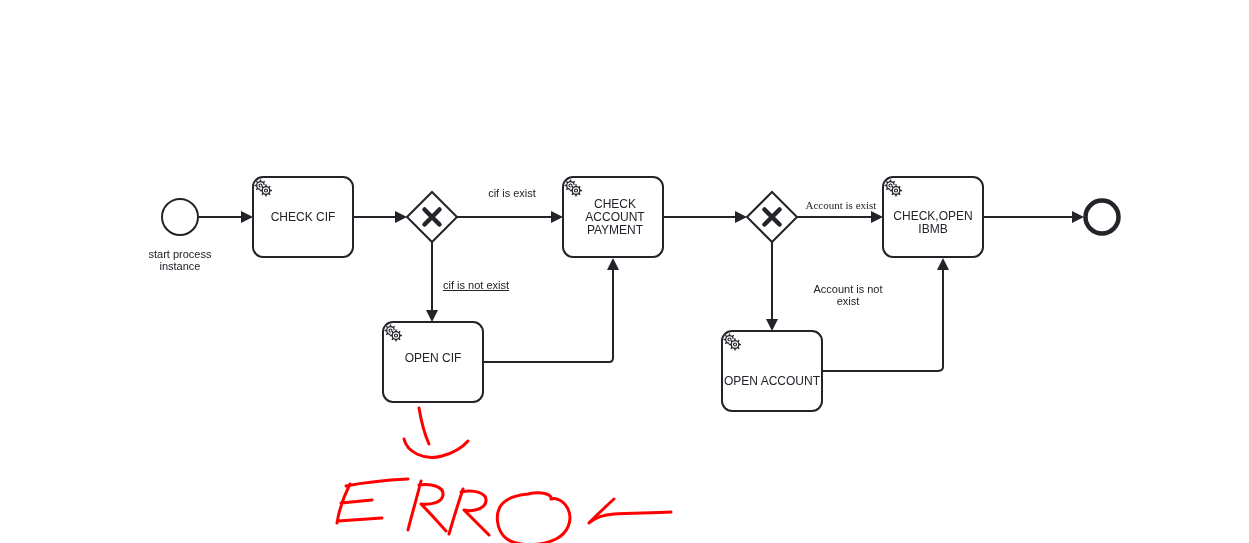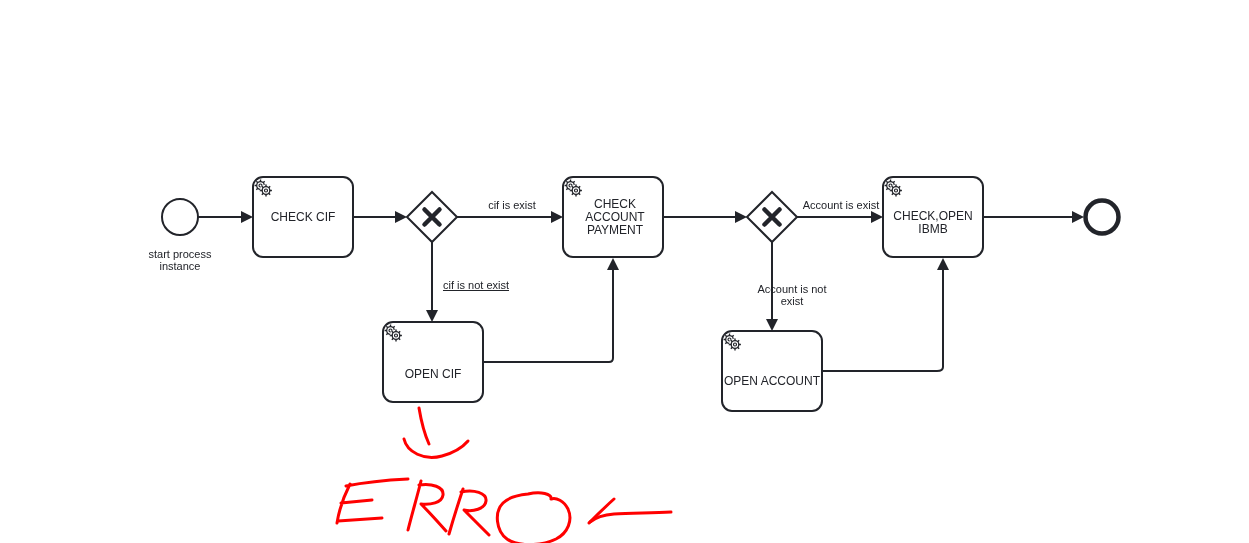--- a/index.html
+++ b/index.html
@@ -96,31 +96,31 @@
   </svg>
 
   <div class="label edge-label" style="left:130px;top:248px;width:100px;">start process instance</div>
 
   <div class="label task-label" style="left:253px;top:177px;width:100px;height:80px;">CHECK CIF</div>
 
   <div class="label task-label" style="left:565px;top:177px;width:100px;height:80px;">CHECK ACCOUNT PAYMENT</div>
 
   <div class="label task-label" style="left:883px;top:177px;width:100px;height:80px;margin-top:6px;">CHECK,OPEN IBMB</div>
 
-  <div class="label task-label" style="left:383px;top:334px;width:100px;height:80px;">OPEN CIF</div>
+  <div class="label task-label" style="left:383px;top:318px;width:100px;height:80px;">OPEN CIF</div>
 
   <div class="label task-label" style="left:722px;top:331px;width:100px;height:100px;">OPEN ACCOUNT</div>
 
-  <div class="label edge-label" style="left:462px;top:199px;width:100px;">cif is exist</div>
+  <div class="label edge-label" style="left:462px;top:187px;width:100px;">cif is exist</div>
 
   <div class="label edge-label" style="left:426px;top:279px;width:100px;text-decoration:underline;">cif is not exist</div>
 
-  <div class="label edge-label" style="left:791px;top:199px;width:100px;">Account is exist</div>
+  <div class="label edge-label" style="left:791px;top:199px;width:100px;font-family:Liberation Serif, serif;">Account is exist</div>
 
-  <div class="label edge-label" style="left:752px;top:283px;width:80px;">Account is not exist</div>
+  <div class="label edge-label" style="left:808px;top:283px;width:80px;">Account is not exist</div>
 
   <svg class="annotation-svg" role="img" width="1249" height="543" viewBox="0 0 1249 543" fill="none" stroke="#ff0000" stroke-width="3" stroke-linecap="round" stroke-linejoin="round" aria-label="ERROR">
 
     <path d="M419,408 C421,420 424,433 429,444"></path>
     <path d="M404,439 C407,452 424,461 442,456 C453,453 462,448 468,441"></path>
 
     <path d="M346,486 C366,482 388,480 408,479 M350,484 C344,496 339,510 337,523 M341,503 C351,502 362,501 372,500 M338,521 C352,520 368,519 382,518"></path>
 
     <path d="M421,481 C417,497 412,514 408,530 M419,485 C432,483 444,487 443,495 C442,503 430,505 421,504 C429,512 438,522 446,531"></path>
 

